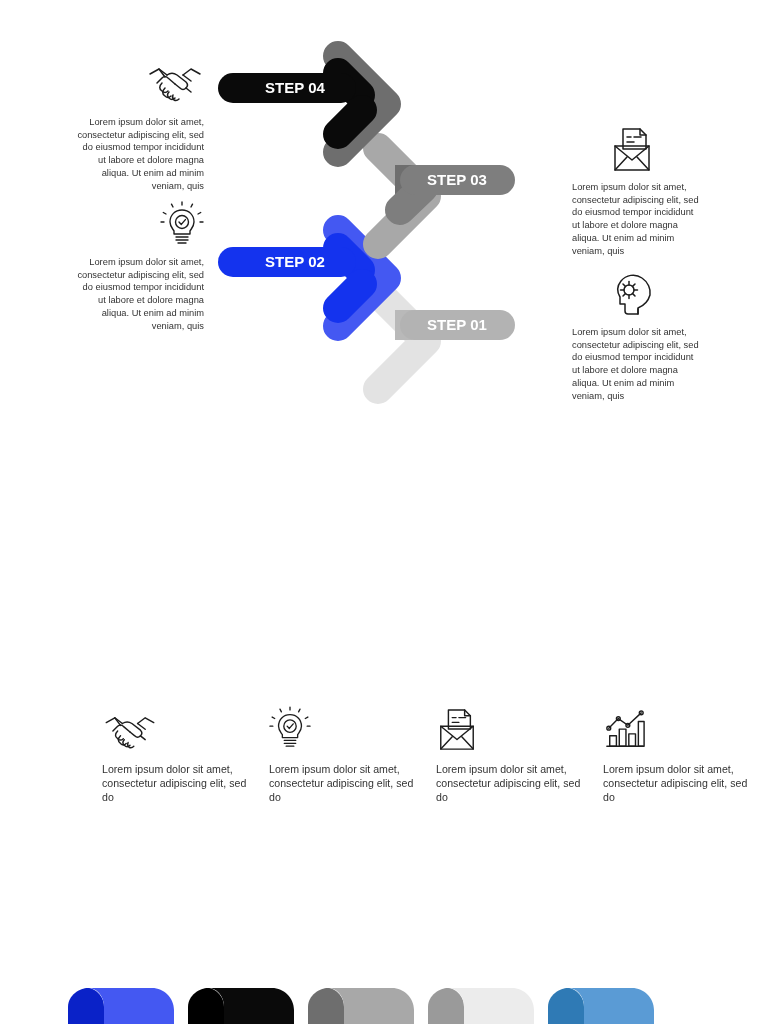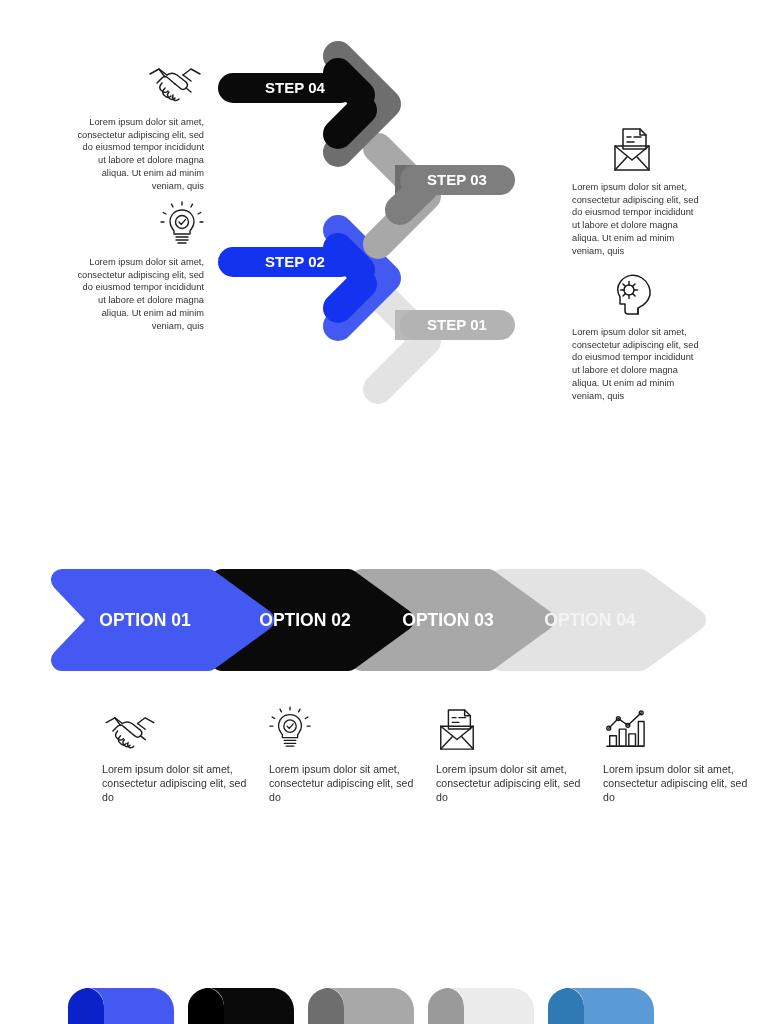--- a/index.html
+++ b/index.html
@@ -229,44 +229,20 @@
         <path d="M98 96 L122 72" fill="none" stroke="#0a0a0a" stroke-width="30" stroke-linecap="round"></path>
         <rect x="-22" y="35" width="138" height="30" rx="15" fill="#0a0a0a"></rect>
         <text x="55" y="55" font-family="Liberation Sans, sans-serif" font-size="15" font-weight="bold" fill="#ffffff" text-anchor="middle">STEP 04</text>
       </g>
     </svg>
   </div>
 </div>
 
 <div id="options-section">
 
-  <div id="options-arrows">
-    <svg width="690" height="120" viewBox="0 0 690 120">
-
-      <g>
-        <path d="M462 20 L600 20 L655 60 L600 100 L462 100 L510 60 Z" fill="#e3e3e3" stroke="#e3e3e3" stroke-width="22" stroke-linejoin="round"></path>
-      </g>
-
-      <g>
-        <path d="M322 20 L448 20 L503 60 L448 100 L322 100 L370 60 Z" fill="#a8a8a8" stroke="#a8a8a8" stroke-width="22" stroke-linejoin="round"></path>
-      </g>
-
-      <g>
-        <path d="M182 20 L308 20 L363 60 L308 100 L182 100 L230 60 Z" fill="#0a0a0a" stroke="#0a0a0a" stroke-width="22" stroke-linejoin="round"></path>
-      </g>
-
-      <g>
-        <path d="M22 20 L168 20 L223 60 L168 100 L22 100 L60 60 Z" fill="#4458f2" stroke="#4458f2" stroke-width="22" stroke-linejoin="round"></path>
-      </g>
-      <text x="105" y="66" font-family="Liberation Sans, sans-serif" font-size="17.5" font-weight="bold" fill="#ffffff" text-anchor="middle">OPTION 01</text>
-      <text x="265" y="66" font-family="Liberation Sans, sans-serif" font-size="17.5" font-weight="bold" fill="#ffffff" text-anchor="middle">OPTION 02</text>
-      <text x="408" y="66" font-family="Liberation Sans, sans-serif" font-size="17.5" font-weight="bold" fill="#ffffff" text-anchor="middle">OPTION 03</text>
-      <text x="550" y="66" font-family="Liberation Sans, sans-serif" font-size="17.5" font-weight="bold" fill="#f4f4f4" text-anchor="middle">OPTION 04</text>
-    </svg>
-  </div>
 
   <div id="options-details">
 
     <div class="detail-col" id="detail-1">
       <div class="icon-wrap">
         <svg width="56" height="38" viewBox="0 0 58 40" fill="none" stroke="#1d1d1d" stroke-width="1.5" stroke-linecap="round" stroke-linejoin="round">
           <path d="M4 9 L13 4 L21 10"></path>
           <path d="M54 9 L45 4 L37 10"></path>
           <path d="M21 10 C24 8 28 8 31 10 L40 17 C42 19 42 21 40 23 C38 25 36 25 34 23 L29 19"></path>
           <path d="M37 10 L45 16"></path>

